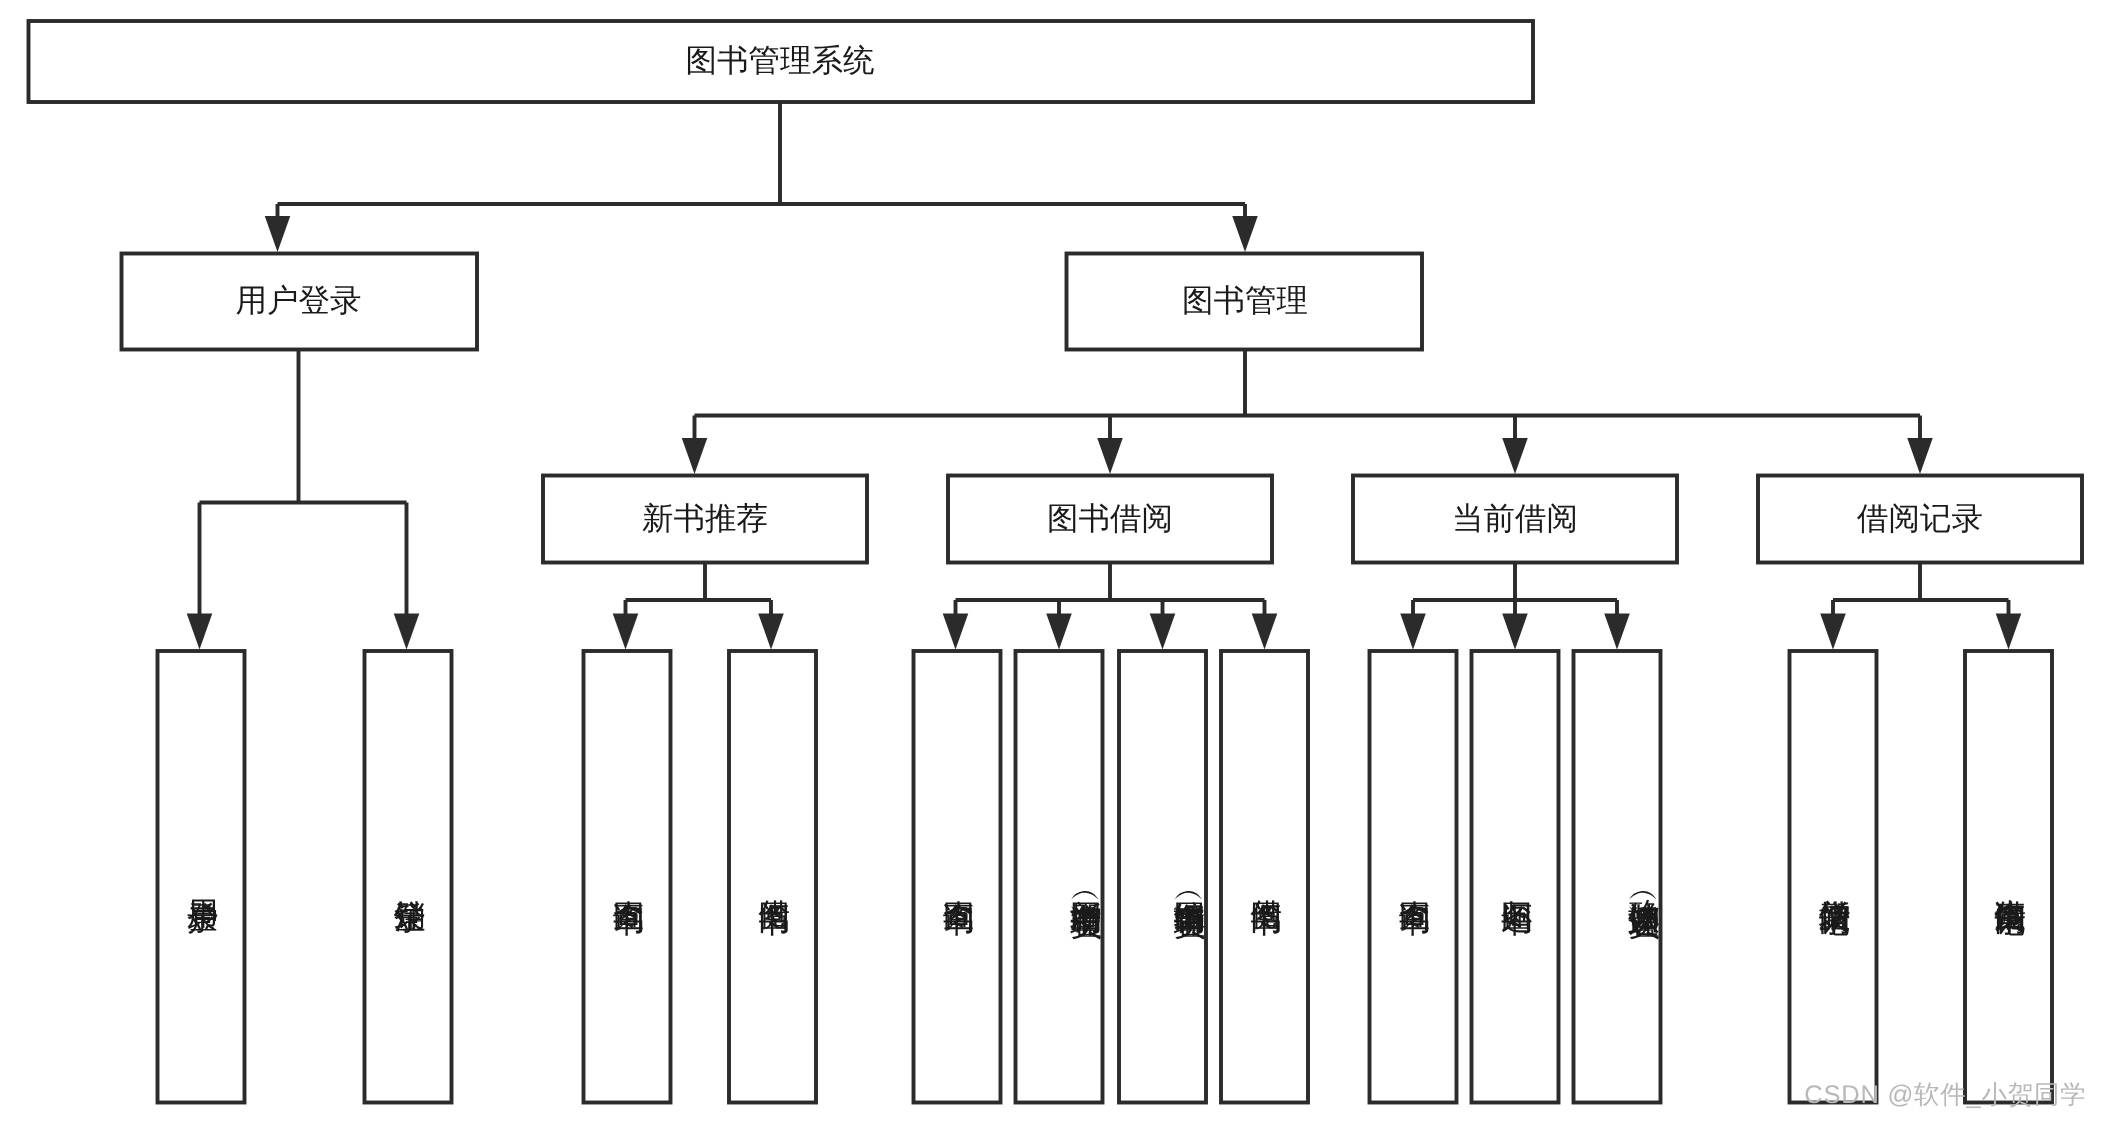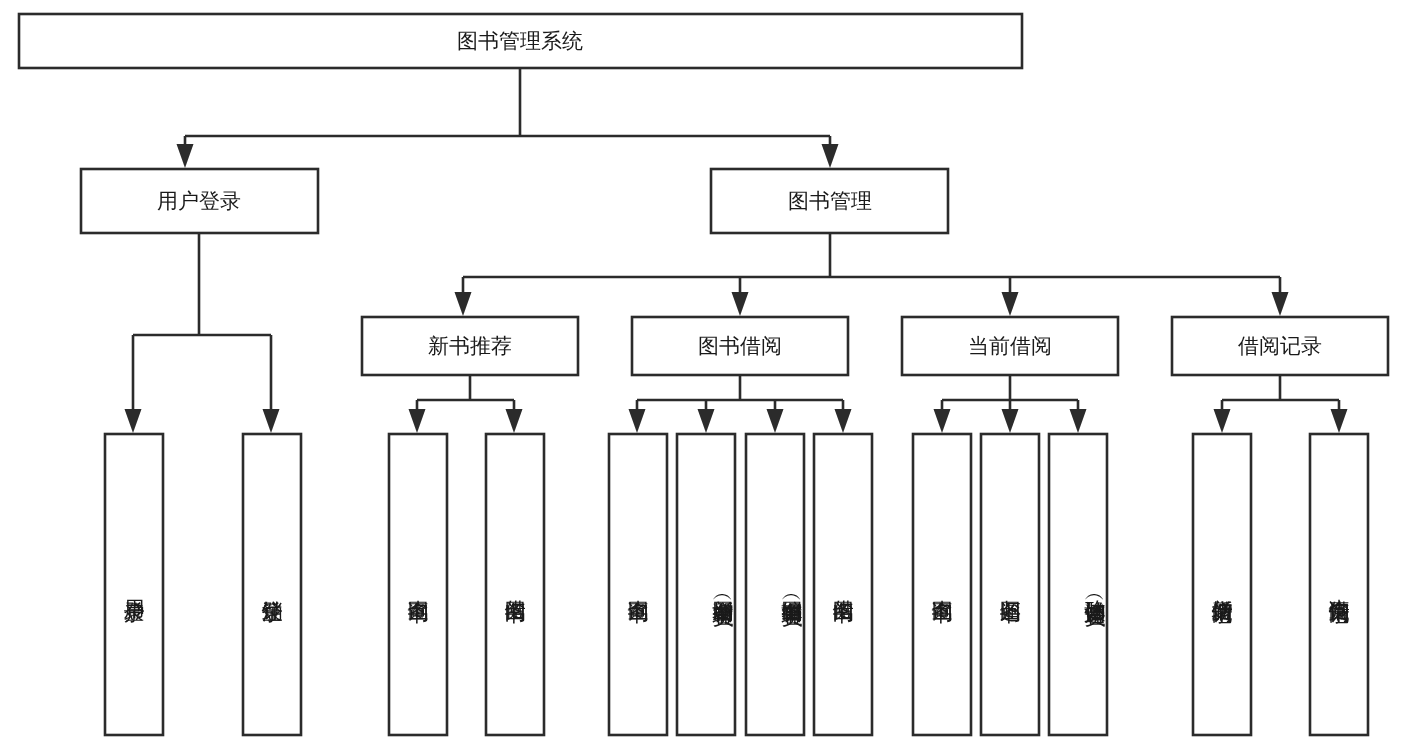--- a/index.html
+++ b/index.html
@@ -216,14 +216,15 @@
   <div class="node-label-v" style="left:746px; top:434px; width:58px; height:301px; align-items:flex-start; padding-top:6px; box-sizing:border-box;">编辑图书（管理员）</div>
   <div class="node-label-v" style="left:814px; top:434px; width:58px; height:301px;">借阅图书</div>
 
   <div class="node-label-v" style="left:913px; top:434px; width:58px; height:301px;">查询图书</div>
   <div class="node-label-v" style="left:981px; top:434px; width:58px; height:301px;">归还图书</div>
   <div class="node-label-v" style="left:1049px; top:434px; width:58px; height:301px; align-items:flex-start; padding-top:6px; box-sizing:border-box;">确认归还（管理员）</div>
 
   <div class="node-label-v" style="left:1193px; top:434px; width:58px; height:301px;">新增借阅记录</div>
   <div class="node-label-v" style="left:1310px; top:434px; width:58px; height:301px;">查询借阅记录</div>
 
+  <div class="watermark">CSDN @软件_小贺同学</div>
 
 </div>
 
 </body></html>

